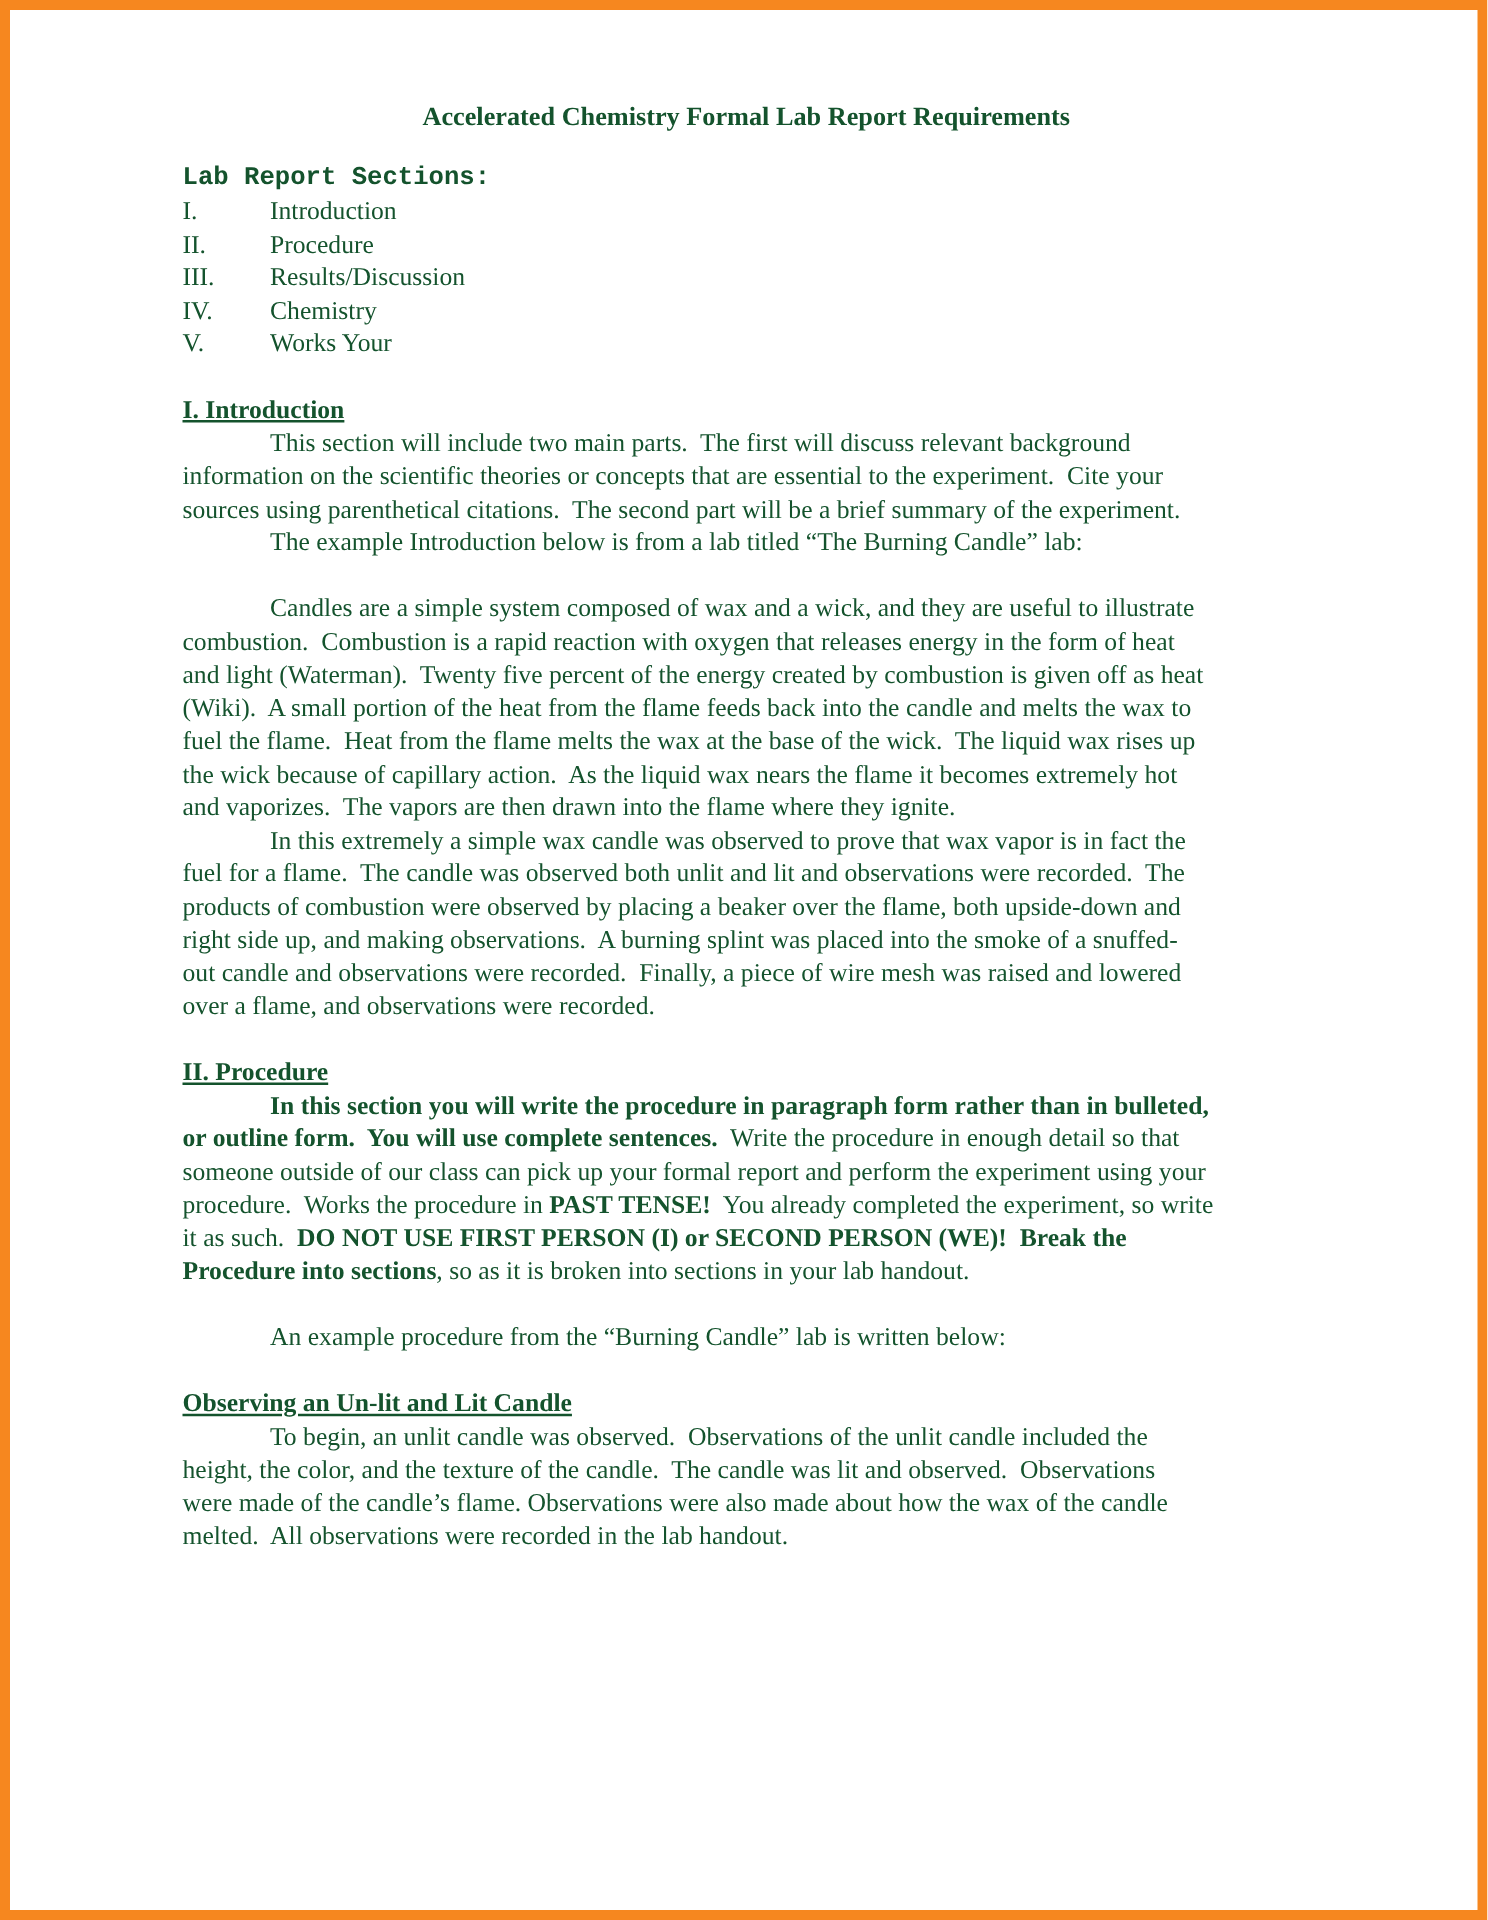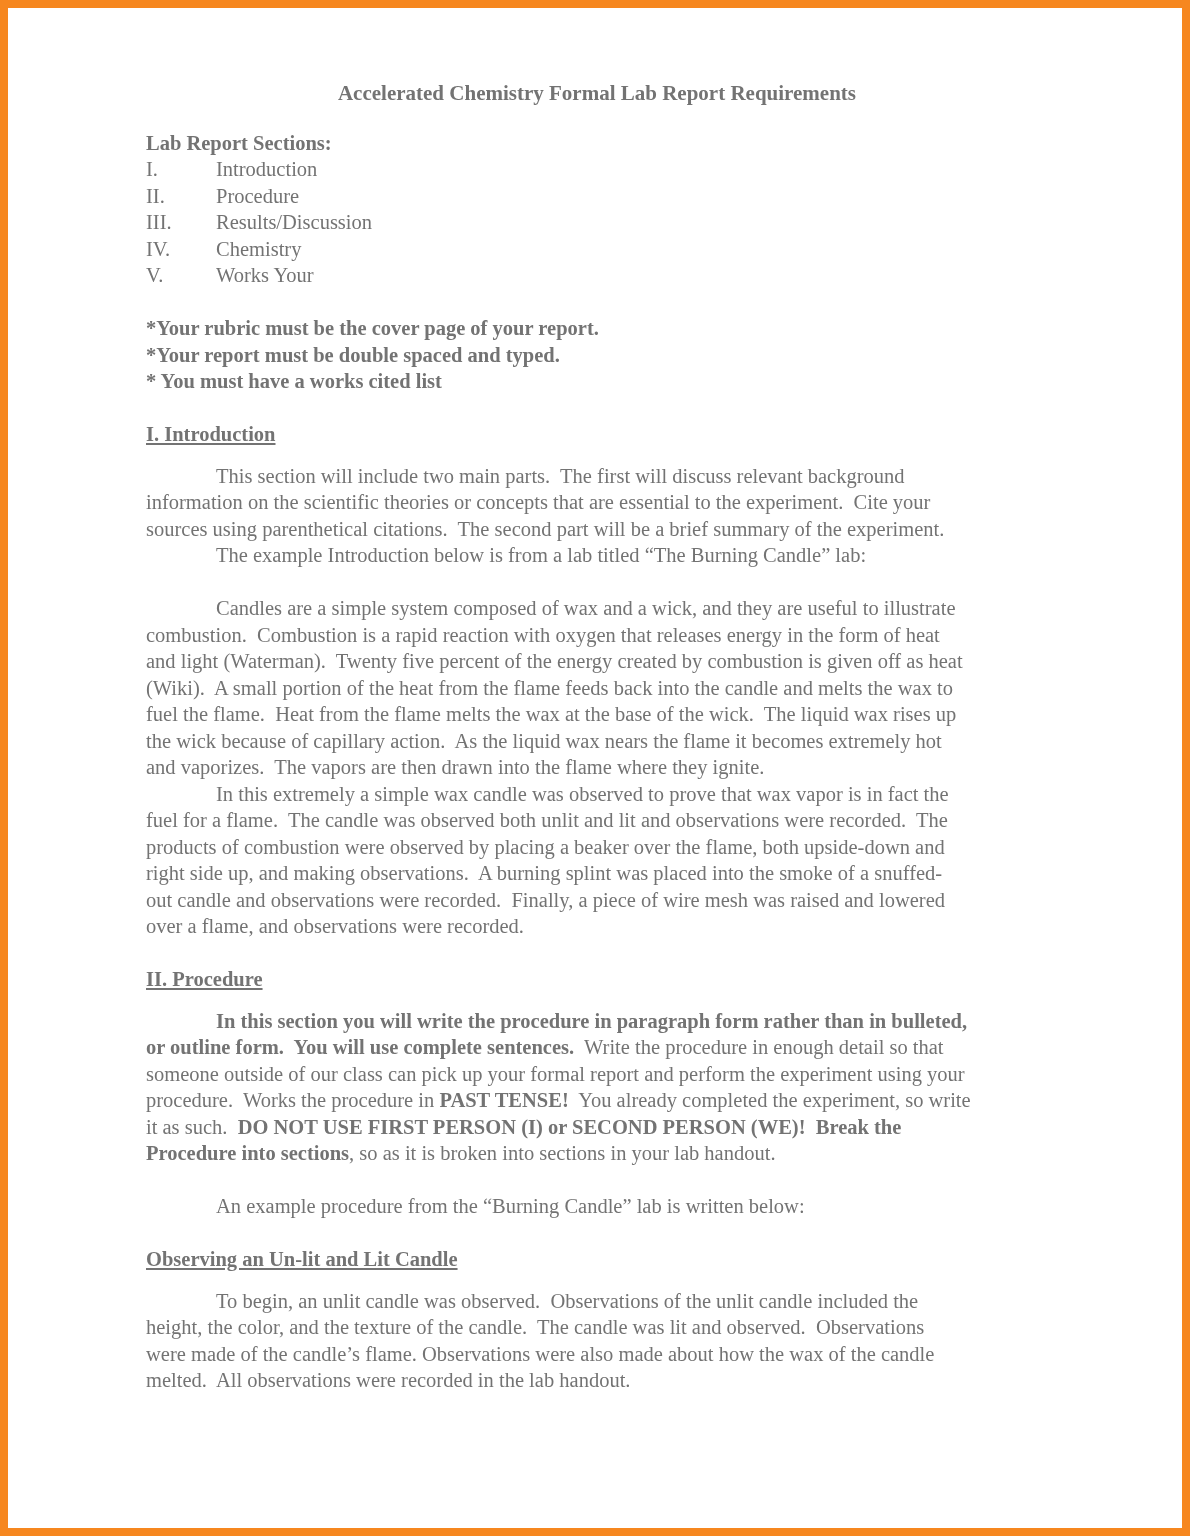--- a/index.html
+++ b/index.html
@@ -13,41 +13,41 @@
     overflow: hidden;
   }
   .page {
     box-sizing: border-box;
     width: 100%;
     height: 100%;
     padding: 72px 134px 40px 138px;
     font-family: "Liberation Serif", "DejaVu Serif", serif;
     font-size: 20.5px;
     line-height: 26.5px;
-    color: #737373;
+    color: #14532d;
   }
   .doc-title {
     text-align: center;
     font-weight: bold;
     font-size: 21px;
     margin-bottom: 23px;
     white-space: pre-wrap;
   }
   .section-heading {
     font-weight: bold;
     text-decoration: underline;
     margin-top: 26.5px;
     white-space: pre-wrap;
   }
   .block { margin-top: 26.5px; }
-  .tight { margin-top: 15px; }
+  .tight { margin-top: 0; }
   .line { white-space: pre-wrap; }
   .indent { text-indent: 70px; }
   .b { font-weight: bold; }
-  .bold-heading { font-weight: bold; }
+  .bold-heading { font-weight: bold; font-family: Liberation Mono, monospace; }
   .numeral { display: inline-block; width: 70px; }
 </style>
 </head>
 <body>
 
 <div class="frame">
   <div class="page">
 
     <div class="doc-title">Accelerated Chemistry Formal Lab Report Requirements</div>
 
@@ -55,25 +55,20 @@
       <div class="line bold-heading">Lab Report Sections:</div>
       <div>
           <div class="line"><span class="numeral">I.</span><span>Introduction</span></div>
           <div class="line"><span class="numeral">II.</span><span>Procedure</span></div>
           <div class="line"><span class="numeral">III.</span><span>Results/Discussion</span></div>
           <div class="line"><span class="numeral">IV.</span><span>Chemistry</span></div>
           <div class="line"><span class="numeral">V.</span><span>Works Your</span></div>
         </div>
     </div>
 
-    <div class="block">
-        <div class="line"><span class="b">*Your rubric must be the cover page of your report.</span></div>
-        <div class="line"><span class="b">*Your report must be double spaced and typed.</span></div>
-        <div class="line"><span class="b">* You must have a works cited list</span></div>
-      </div>
 
     <div class="section-heading">I. Introduction</div>
     <div class="tight">
         <div class="line indent"><span>This section will include two main parts.  The first will discuss relevant background</span></div>
         <div class="line"><span>information on the scientific theories or concepts that are essential to the experiment.  Cite your</span></div>
         <div class="line"><span>sources using parenthetical citations.  The second part will be a brief summary of the experiment.</span></div>
         <div class="line indent"><span>The example Introduction below is from a lab titled “The Burning Candle” lab:</span></div>
       </div>
 
     <div class="block">

